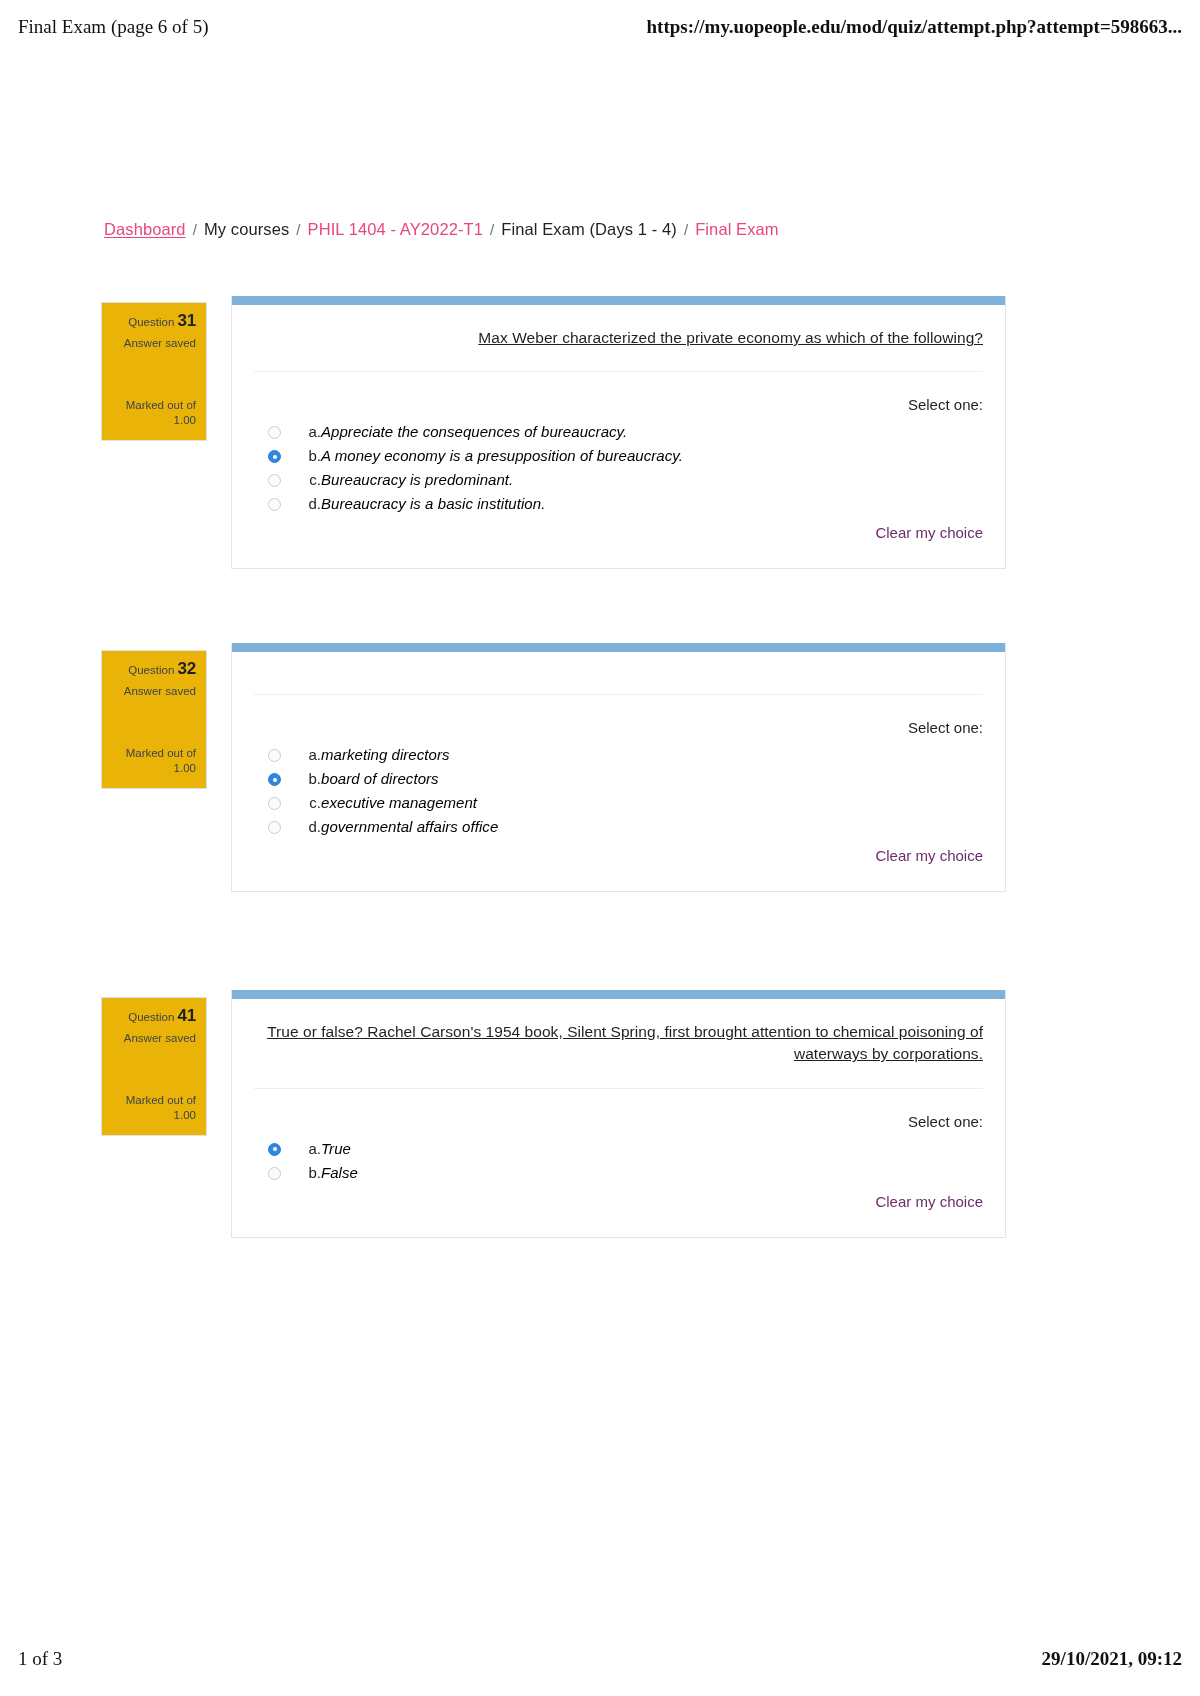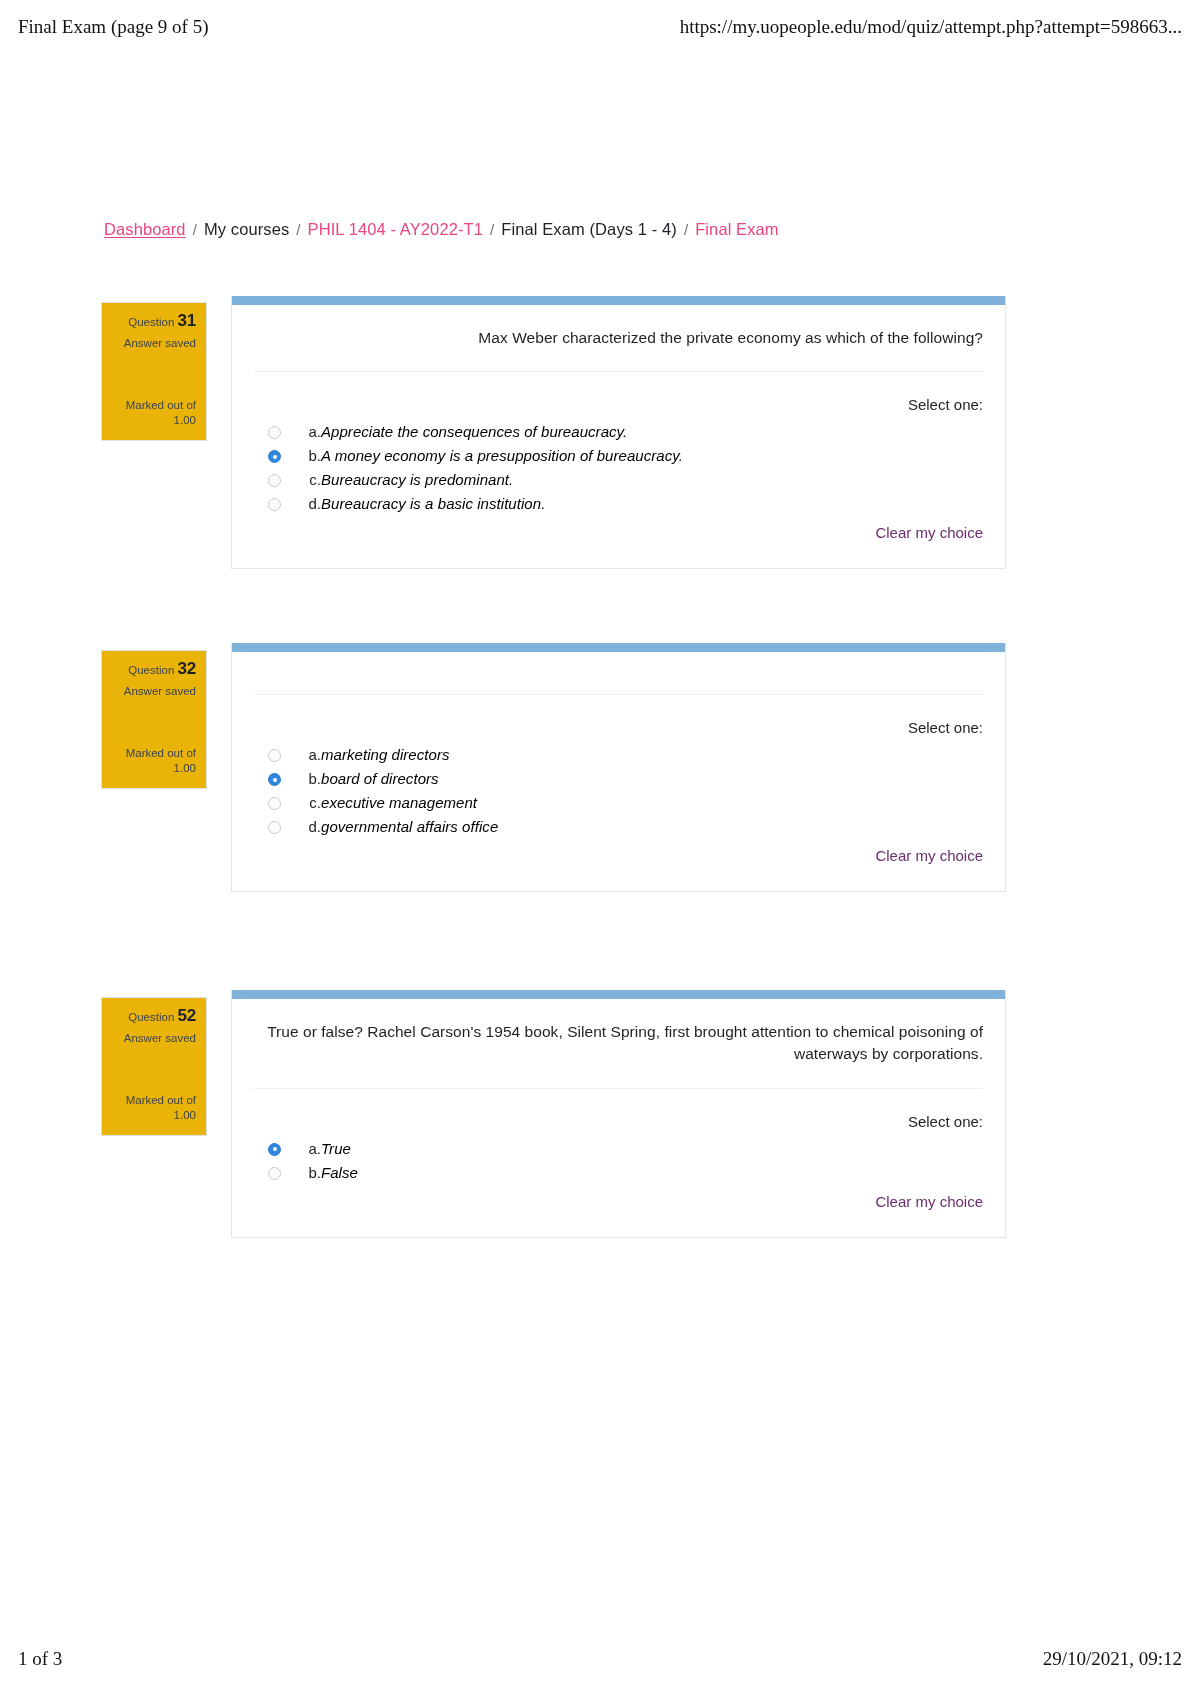--- a/index.html
+++ b/index.html
@@ -31,20 +31,21 @@
     position: absolute;
     left: 18px;
     top: 0;
     white-space: nowrap;
   }
   .print-chrome .pc-right {
     position: absolute;
     right: 18px;
     top: 0;
     white-space: nowrap;
+    font-weight: bold;
   }
 
   
   .page {
     position: absolute;
     left: 0;
     top: 0;
     width: 1200px;
     height: 1696px;
     text-align: right;
@@ -135,20 +136,21 @@
   }
   .qcard-body {
     padding: 22px 22px 0 22px;
   }
   .qtext {
     font-size: 15.5px;
     line-height: 1.45;
     color: #1d2125;
     padding: 0 0 2px 0;
     letter-spacing: 0.05px;
+    text-decoration: underline;
   }
   .qdivider {
     border-top: 1px solid #eceef0;
     margin: 20px 0 0 0;
   }
 
   .answers {
     padding: 24px 0 0 0;
   }
   .select-one {
@@ -209,21 +211,21 @@
     display: inline-block;
   }
   .qcard-foot {
     height: 26px;
   }
 </style>
 </head>
 <body>
 
 <div class="print-chrome print-header">
-  <span class="pc-left">Final Exam (page 9 of 5)</span>
+  <span class="pc-left">Final Exam (page 6 of 5)</span>
   <span class="pc-right">https://my.uopeople.edu/mod/quiz/attempt.php?attempt=598663...</span>
 </div>
 
 <div class="page">
 
   <nav class="breadcrumb" id="breadcrumb"><span class="crumb-link underlined" style="color: rgb(232, 70, 124);">Dashboard</span><span class="sep">/</span><span class="crumb-plain">My courses</span><span class="sep">/</span><span class="crumb-link" style="color: rgb(232, 70, 124);">PHIL 1404 - AY2022-T1</span><span class="sep">/</span><span class="crumb-plain">Final Exam (Days 1 - 4)</span><span class="sep">/</span><span class="crumb-link" style="color: rgb(232, 70, 124);">Final Exam</span></nav>
 
   <div id="questions-host">
       <div class="qblock" style="top: 296px;">
         <div class="qinfo" style="top: 6px;">
@@ -283,21 +285,21 @@
                 <span class="radio"></span>
                 <span class="opt-letter">d.</span>
                 <span class="opt-text">governmental affairs office</span>
               </div><a class="clear-choice" style="color: rgb(107, 45, 107);">Clear my choice</a></div>
             <div class="qcard-foot"></div>
           </div>
         </div>
       </div>
       <div class="qblock" style="top: 990px;">
         <div class="qinfo" style="top: 7px;">
-          <div class="qno"><span>Question</span> <b>52</b></div>
+          <div class="qno"><span>Question</span> <b>41</b></div>
           <div class="qstate">Answer saved</div>
           <div class="qmark"><span>Marked out of</span> <span>1.00</span></div>
         </div>
         <div class="qcard" style="top: 0px;">
           <div class="qcard-bar" style="background: rgb(127, 178, 219);"></div>
           <div class="qcard-body">
             <div class="qtext">True or false? Rachel Carson's 1954 book, Silent Spring, first brought attention to chemical poisoning of waterways by corporations.</div>
             <div class="qdivider"></div>
             <div class="answers"><div class="select-one">Select one:</div><div class="opt-row">
                 <span class="radio checked" style="background: rgb(47, 135, 224);"></span>

